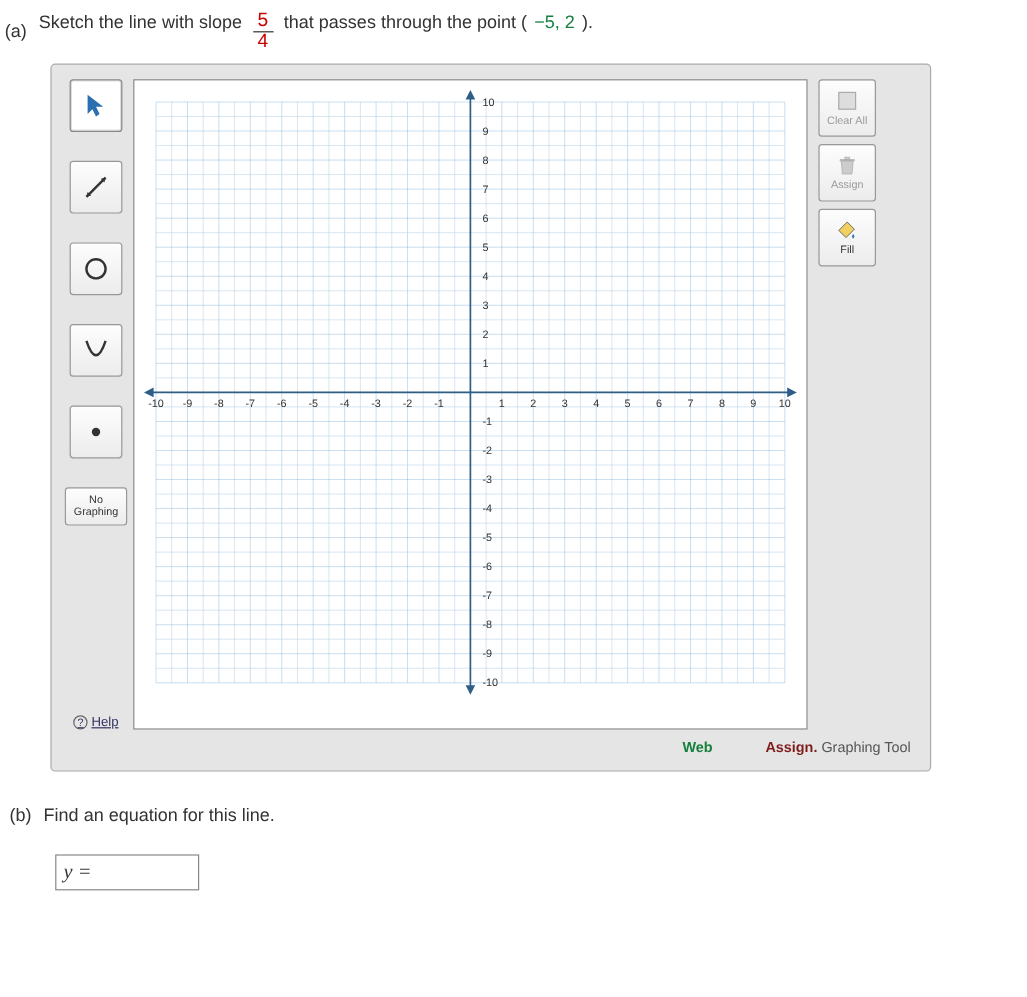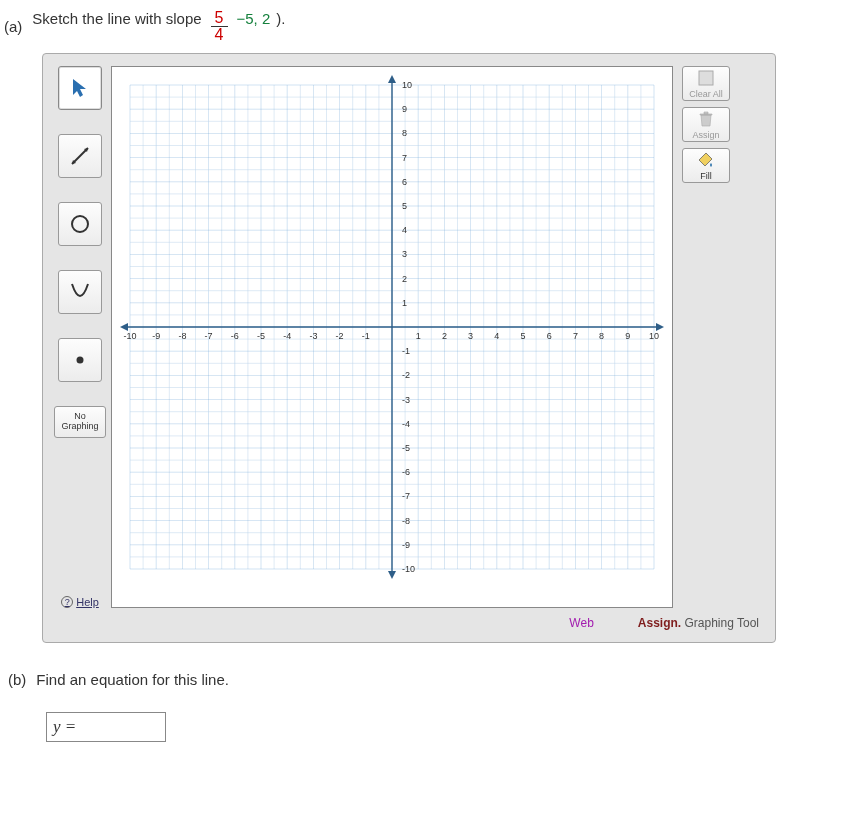--- a/index.html
+++ b/index.html
@@ -83,37 +83,37 @@
     border:1px solid #888;
   }
   .graph-svg { display:block; }
   .axis-label { font-size:9px; fill:#333; font-family:Arial; }
   .grid-line { stroke:#6aa3d4; stroke-width:0.5; opacity:0.6; }
   .grid-minor { stroke:#bcd5ea; stroke-width:0.5; }
   .axis { stroke:#2e5e88; stroke-width:1.4; }
 
   .right-tools { width:54px; display:flex; flex-direction:column; align-items:center; gap:6px; }
   .mini-btn {
-    width:48px; height:35px;
+    width:48px; height:48px;
     background:linear-gradient(#fdfdfd,#ececec);
     border:1px solid #999; border-radius:3px;
     display:flex; flex-direction:column; align-items:center; justify-content:center;
     font-size:9px; color:#999;
     gap:2px;
   }
   .mini-btn.active { color:#333; cursor:pointer; }
   .mini-btn .ic { width:18px; height:18px; }
 
   .footer {
     text-align:right;
     font-size:12px;
     padding:8px 4px 0;
     color:#555;
   }
-  .footer .wa1 { color:#a21caf; font-weight:normal; }
+  .footer .wa1 { color:#15803d; font-weight:bold; }
   .footer .wa2 { color:#7f1d1d; font-weight:bold;padding-left:44px; }
 
   .side-panel {
     border:1px solid #bbb; background:#f8f8f8;
     font-size:14px;
   }
   .side-head {
     background:#fff; border-bottom:1px solid #bbb;
     padding:10px 6px; font-weight:bold;
     width:60px; 
@@ -143,20 +143,21 @@
 <div class="content">
 
   <div class="problem-row">
     <span class="part-label">(a)</span>
     <span class="problem-text">
       <span>Sketch the line with slope</span>
       <span class="fraction">
         <span class="num">5</span>
         <span class="den">4</span>
       </span>
+      <span>that passes through the point (</span>
         <span class="point-red">−5, 2</span>
         <span>).</span>
     </span>
   </div>
 
   <div class="widget-row">
 
     <div class="grapher">
       <div class="grapher-main">
 

